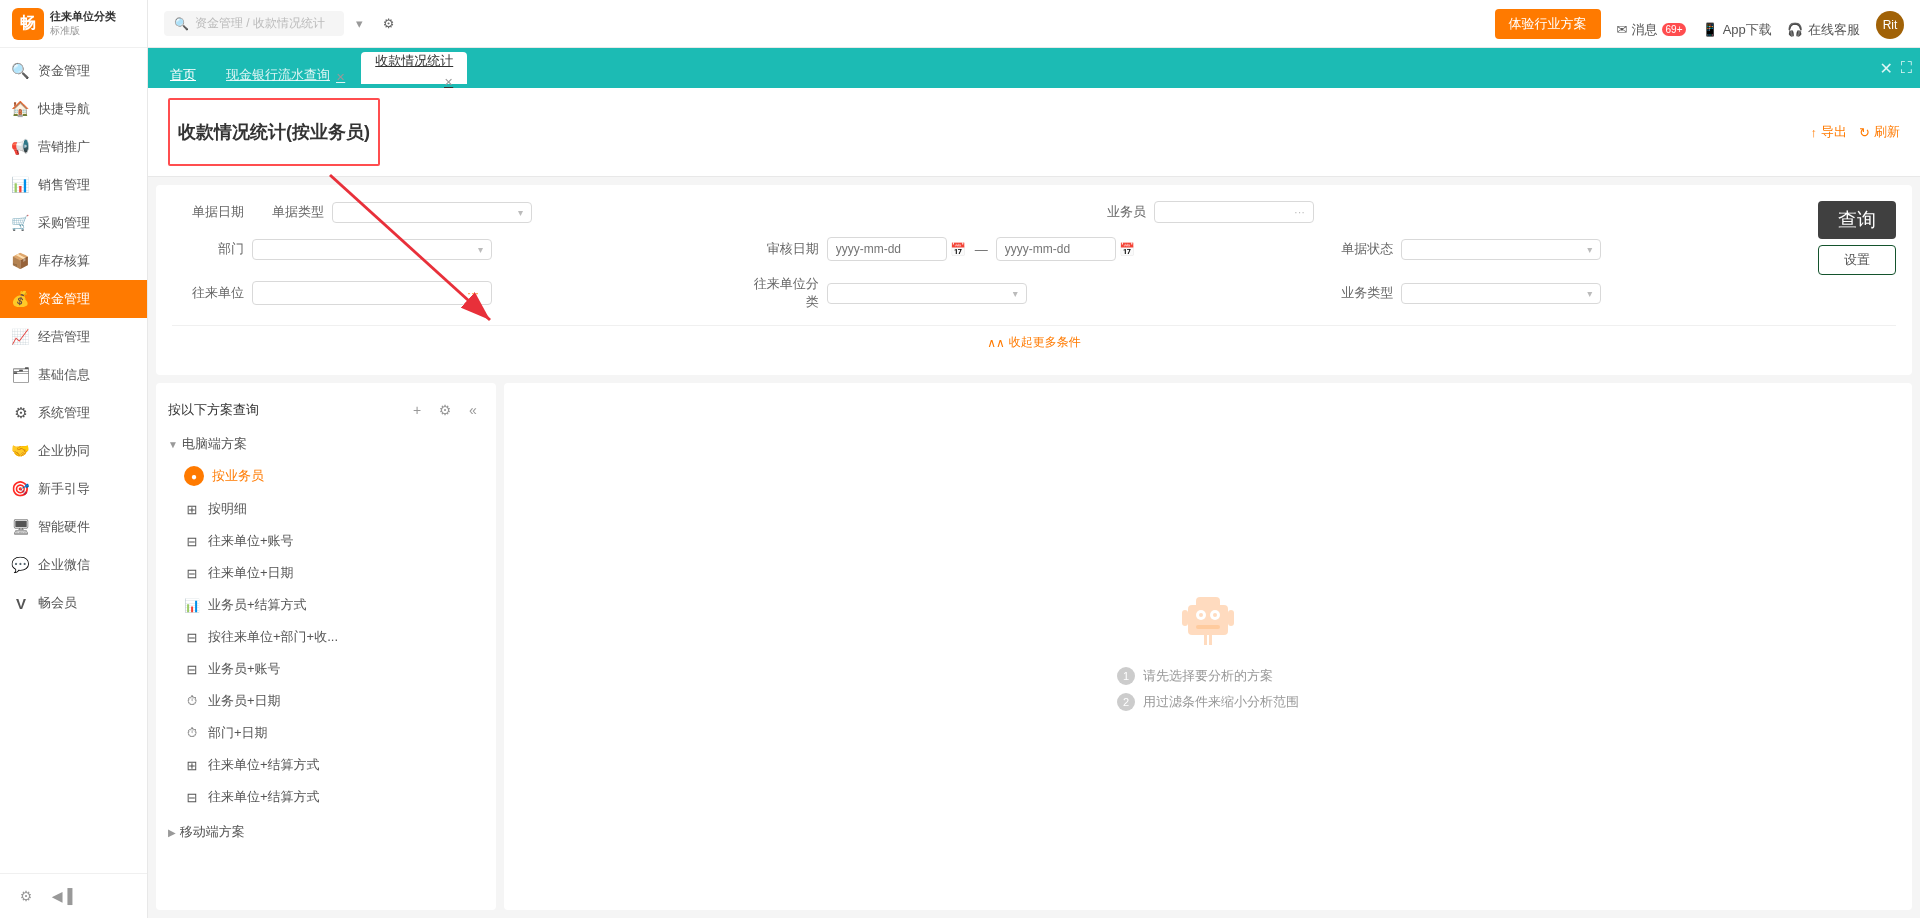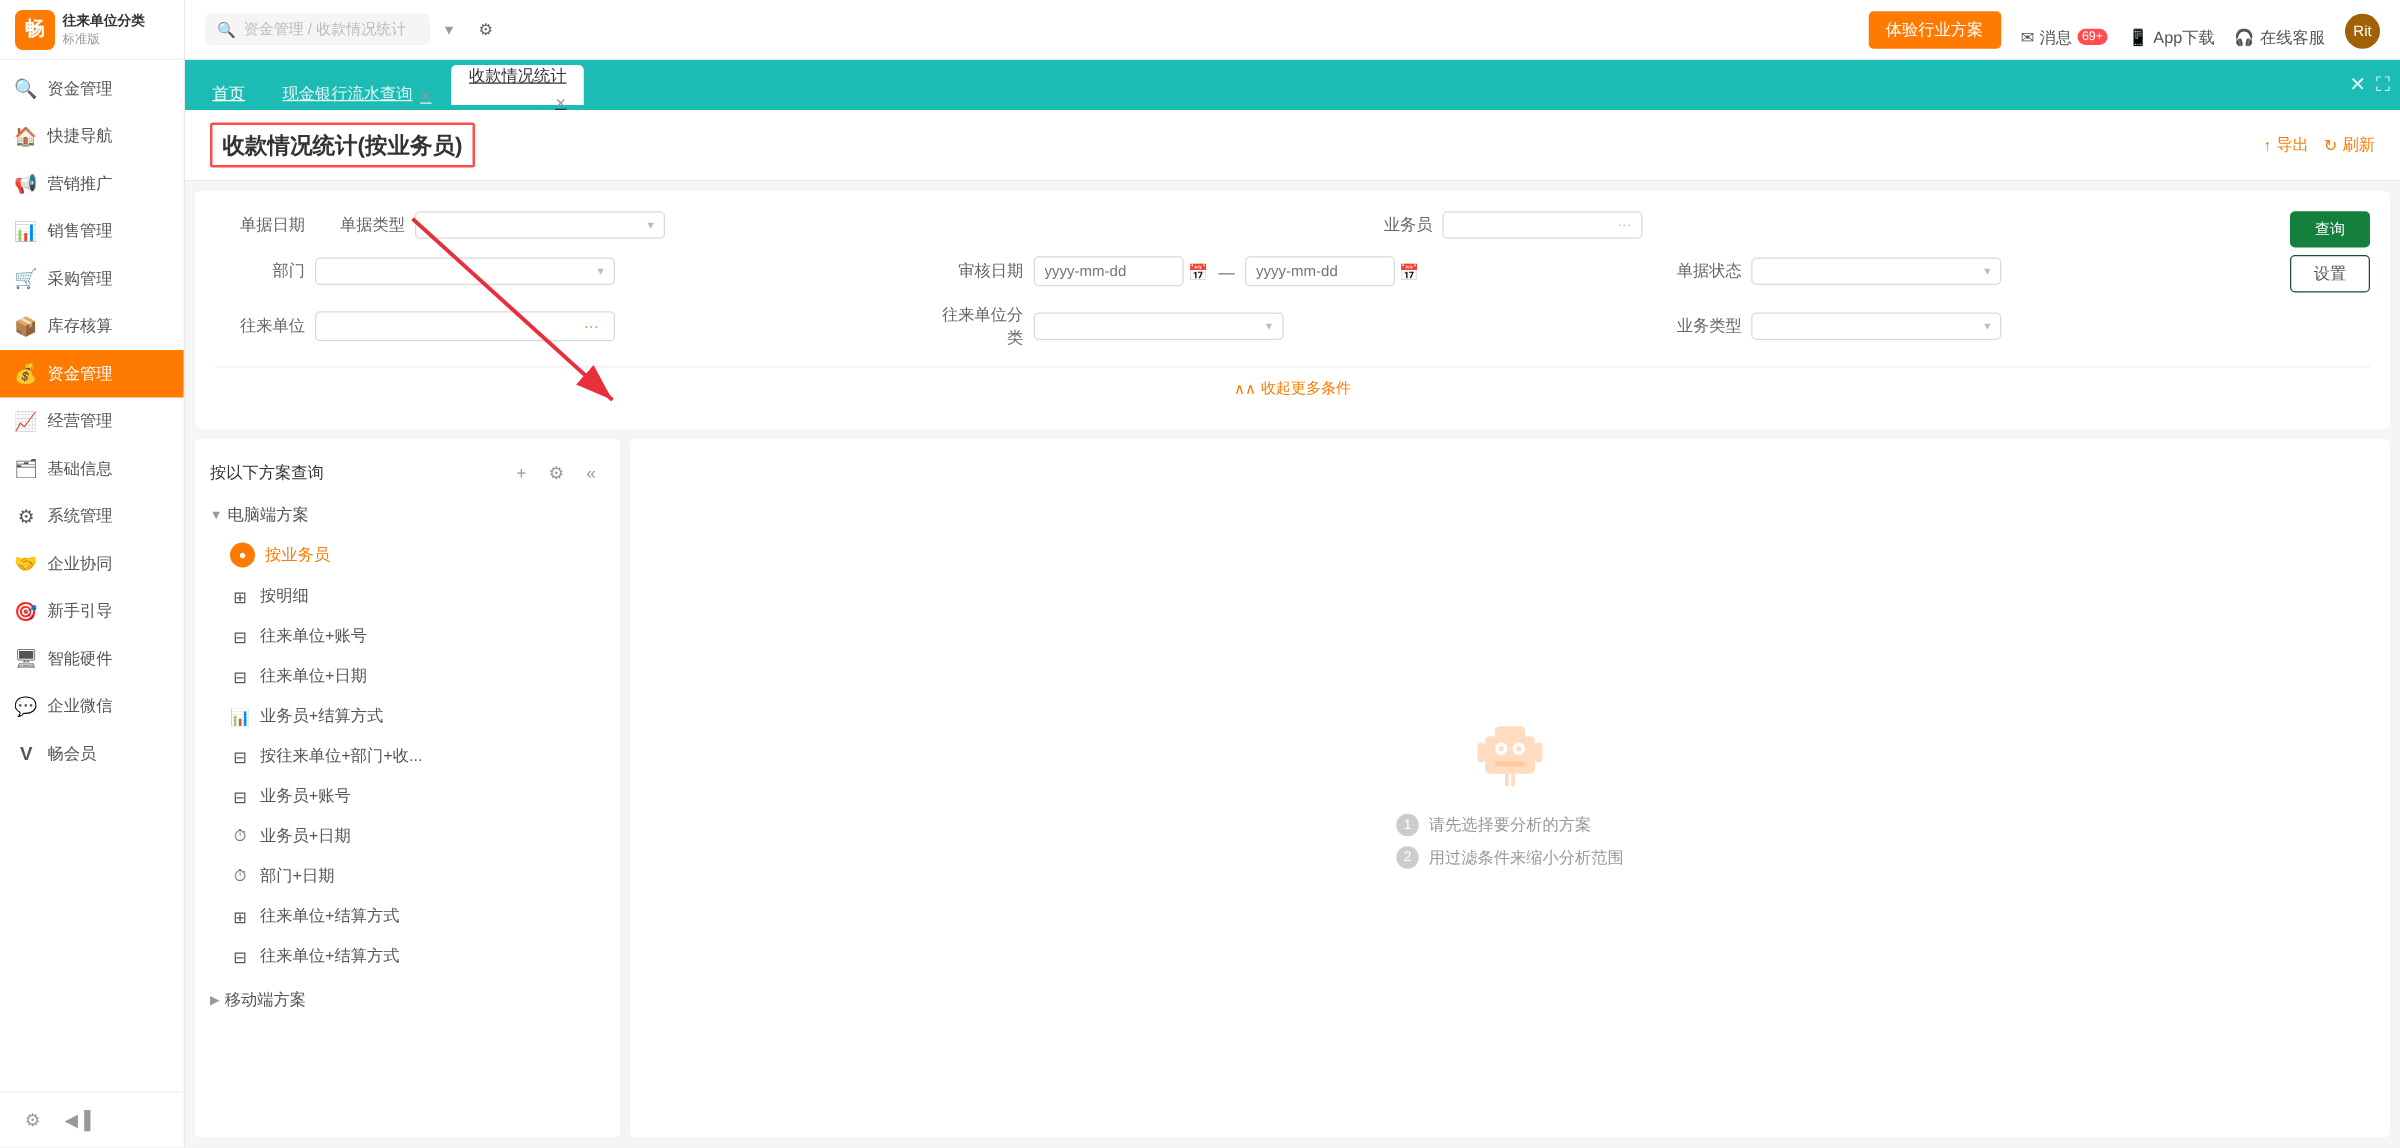--- a/index.html
+++ b/index.html
@@ -34,21 +34,21 @@
     .tab.active { background: #fff; color: #333; border-radius: 4px 4px 0 0; flex-direction: column; }
     .tab-close { color: #999; font-size: 11px; cursor: pointer; }
     .tabbar-right { margin-left: auto; display: flex; align-items: center; gap: 8px; }
     .tabbar-action-btn { color: rgba(255,255,255,0.85); font-size: 16px; cursor: pointer; background: none; border: none; }
 
     
     .content { flex: 1; display: flex; flex-direction: column; overflow: hidden; background: #f5f5f5; }
 
     
     .page-header { background: #fff; padding: 10px 20px; display: flex; align-items: center; justify-content: space-between; border-bottom: 1px solid #e8e8e8; flex-shrink: 0; }
-    .page-title { font-size: 18px; font-weight: bold; color: #333; border: 2px solid #ff4d4f; padding: 4px 8px; }
+    .page-title { font-size: 18px; font-weight: bold; color: #333; border: 2px solid #ff4d4f; padding: 20px 8px; }
     .page-actions { display: flex; gap: 12px; align-items: center; }
     .page-action-btn { display: flex; align-items: center; gap: 4px; color: #ff7a00; font-size: 13px; cursor: pointer; }
 
     
     .filter-panel { background: #fff; margin: 8px; padding: 16px; border-radius: 4px; flex-shrink: 0; position: relative; }
     .filter-row { display: flex; align-items: center; margin-bottom: 14px; gap: 0; }
     .filter-label { width: 80px; color: #666; font-size: 13px; flex-shrink: 0; text-align: right; padding-right: 8px; }
     .filter-control { flex: 1; display: flex; align-items: center; gap: 6px; }
     .date-tabs { display: flex; gap: 4px; align-items: center; }
     .date-tab { padding: 2px 8px; font-size: 12px; cursor: pointer; color: #555; border-radius: 2px; }
@@ -56,21 +56,21 @@
     .date-range { color: #555; font-size: 12px; }
     .select-box { display: flex; align-items: center; border: 1px solid #d9d9d9; border-radius: 4px; padding: 4px 8px; min-width: 160px; cursor: pointer; justify-content: space-between; font-size: 13px; color: #bbb; background: #fff; }
     .select-box .chevron { color: #bbb; font-size: 10px; }
     .input-date { border: 1px solid #d9d9d9; border-radius: 4px; padding: 4px 8px; font-size: 12px; color: #bbb; width: 120px; }
     .dash { color: #666; padding: 0 4px; }
     .more-btn { color: #ff7a00; font-size: 12px; cursor: pointer; padding: 0 4px; }
     .collapse-btn { display: flex; align-items: center; justify-content: center; color: #ff7a00; font-size: 12px; cursor: pointer; padding: 8px; gap: 4px; border-top: 1px solid #f0f0f0; margin-top: 4px; }
 
     
     .filter-actions { position: absolute; right: 16px; top: 16px; display: flex; flex-direction: column; gap: 6px; }
-    .query-btn { background: #15803d; color: #fff; border: none; border-radius: 4px; padding: 6px 20px; font-size: 12px; cursor: pointer; }
+    .query-btn { background: #404040; color: #fff; border: none; border-radius: 4px; padding: 6px 20px; font-size: 19px; cursor: pointer; }
     .settings-btn { background: #fff; color: #555; border: 1px solid #14532d; border-radius: 4px; padding: 5px 16px; font-size: 13px; cursor: pointer; }
 
     
     .body-area { flex: 1; display: flex; overflow: hidden; margin: 0 8px 8px 8px; gap: 8px; }
     .left-panel { width: 340px; background: #fff; border-radius: 4px; overflow-y: auto; flex-shrink: 0; padding: 8px 0; }
     .right-panel { flex: 1; background: #fff; border-radius: 4px; display: flex; flex-direction: column; align-items: center; justify-content: center; }
 
     
     .scheme-header { display: flex; align-items: center; padding: 8px 12px; gap: 6px; }
     .scheme-title { font-size: 13px; color: #333; flex: 1; }

